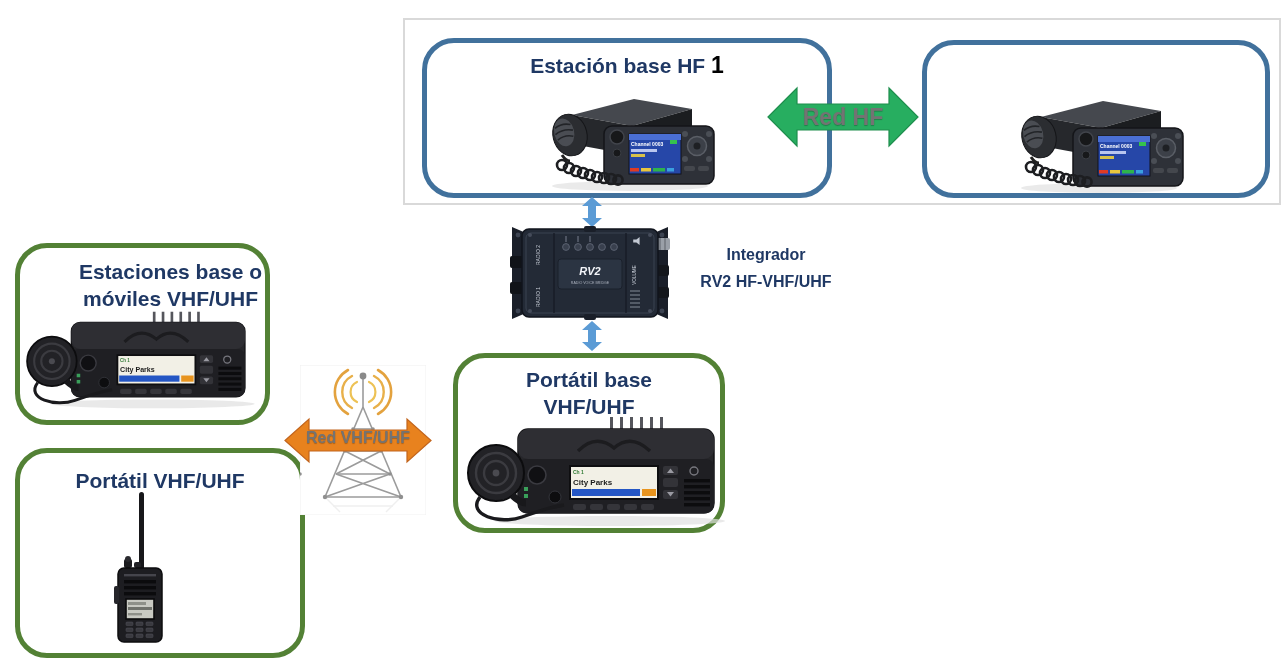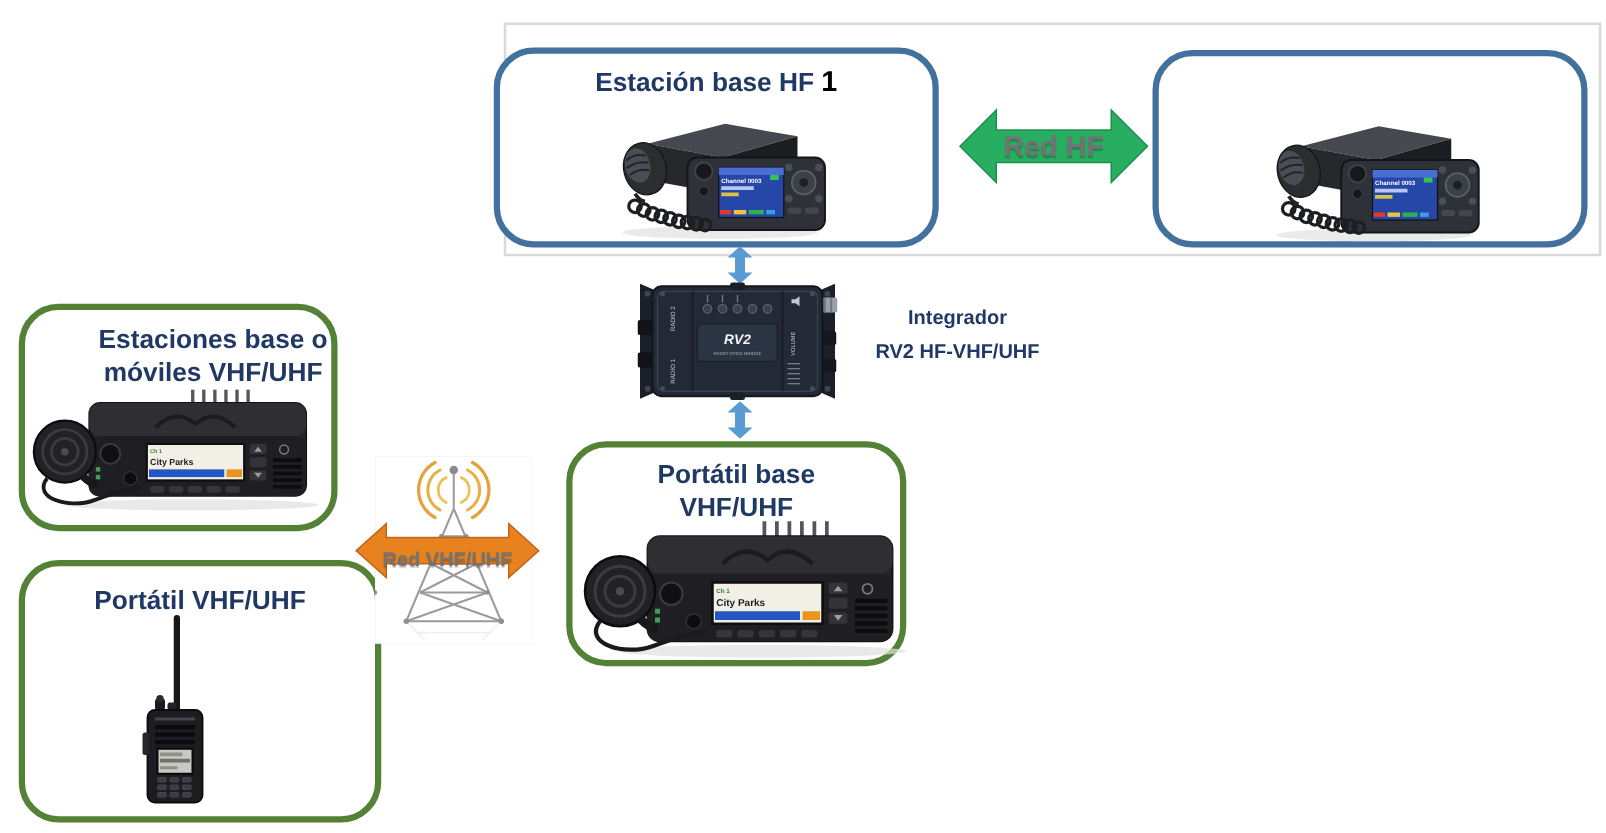--- a/index.html
+++ b/index.html
@@ -21,21 +21,21 @@
   }
   svg{display:block;}
 </style>
 </head>
 <body>
 
 <div class="canvas">
 
   <div class="abs box gray-frame" style="left:403px;top:18px;width:878px;height:187px;"></div>
 
-  <div class="abs box blue-box" style="left:395px;top:38px;width:356px;height:160px;">
+  <div class="abs box blue-box" style="left:422px;top:38px;width:410px;height:160px;">
     <div class="abs title" style="top:9px;width:100%;">
       <span>Estación base HF</span>
       <span class="t-num">1</span>
     </div>
 
     <svg class="abs center-x" style="top:50px;" width="190" height="100" viewBox="0 0 190 100">
       <ellipse cx="98" cy="93" rx="78" ry="5" fill="#d8d8d8" opacity="0.55"></ellipse>
 
       <g>
         <path d="M40,22 L102,6 L160,16 L100,33 Z" fill="#45484e"></path>
@@ -418,16 +418,16 @@
       <line x1="25" y1="132" x2="40" y2="147"></line>
       <line x1="101" y1="132" x2="86" y2="147"></line>
       <line x1="33" y1="141" x2="93" y2="141"></line>
     </g>
   </svg>
 
   <div class="abs" style="left:284px;top:417px;width:148px;height:47px;">
     <svg width="148" height="47" viewBox="0 0 148 47">
       <polygon points="1,23.5 25,2 25,13 123,13 123,2 147,23.5 123,45 123,34 25,34 25,45" fill="#E8821E" stroke="#C2641C" stroke-width="1.2"></polygon>
     </svg>
-    <div class="arrow-label" style="top:23px;font-size:16px;">Red VHF/UHF</div>
+    <div class="arrow-label" style="top:12px;font-size:16px;">Red VHF/UHF</div>
   </div>
 
 </div>
 
 </body></html>

